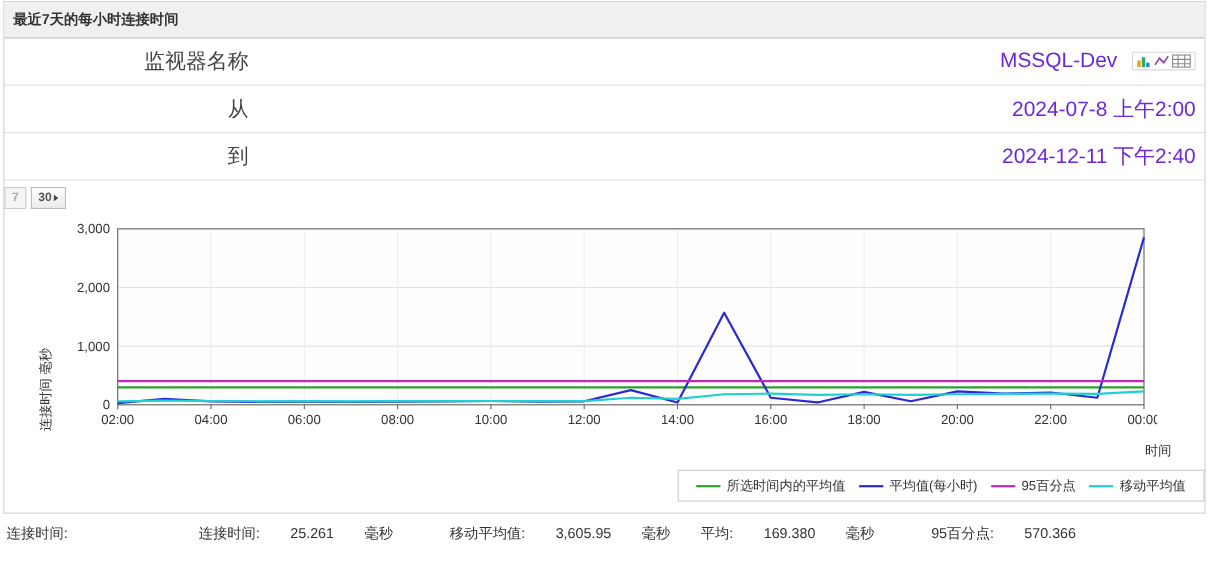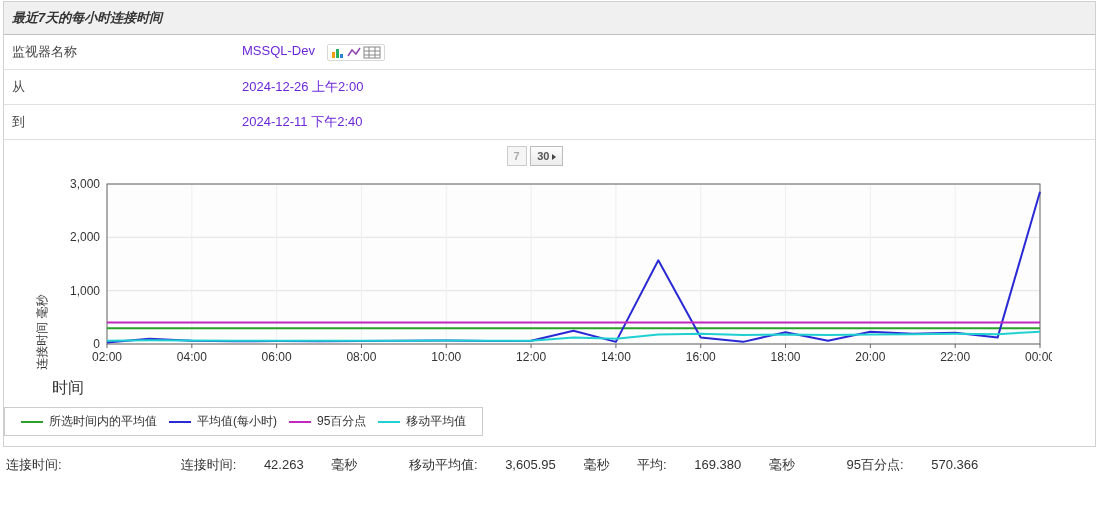--- a/index.html
+++ b/index.html
@@ -1,33 +1,33 @@
 <!DOCTYPE html>
 <html><head>
   <meta charset="utf-8">
   <style>
     * { margin:0; padding:0; box-sizing:border-box; }
     body { font-family:Arial,"Microsoft YaHei","微软雅黑",sans-serif; font-size:13px; color:#333; background:#fff; width:1099px; }
     .panel { border:1px solid #d0d0d0; background:#fff; margin:1px 3px; }
-    .panel-header { background:#f0f0f0; border-bottom:1px solid silver; padding:7px 8px; font-weight:bold; color:#333; font-size:13px;font-style:italic; }
+    .panel-header { background:#f0f0f0; border-bottom:1px solid silver; padding:7px 8px; font-weight:bold; color:#333; font-size:13px; }
     .info-table { width:100%; border-collapse:collapse; }
     .info-table tr { border-bottom:1px solid #e0e0e0; }
-    .info-table td { padding:8px 8px; font-size:13px; color:#555; vertical-align:middle; }
+    .info-table td { padding:8px 8px; font-size:19px; color:#555; vertical-align:middle;text-align:right; }
     .info-table td.label { width:230px; color:#444; }
     .info-table td.value { color:#6d28d9; }
     .icon-strip { display:inline-block; margin-left:8px; border:1px solid #d8d8d8; border-radius:2px; padding:1px 3px; background:#fff; vertical-align:middle; cursor:pointer; }
     .icon-strip svg { display:block; }
-    .range-buttons { text-align:center; padding:6px 30px 2px 0; }
+    .range-buttons { text-align:left; padding:6px 30px 2px 0; }
     .range-btn { display:inline-block; font-size:11px; font-weight:bold; border:1px solid #bbb; padding:3px 6px; cursor:pointer; background:linear-gradient(#fdfdfd,#ececec); color:#555; }
     .range-btn.seven { color:#aaa; background:#f5f5f5; border-color:#ccc; }
     .range-btn.thirty::after { content:""; display:inline-block; width:0; height:0; border-top:3px solid transparent; border-bottom:3px solid transparent; border-left:4px solid #444; margin-left:2px; vertical-align:middle; }
     .chart-wrap { padding:8px 30px 0 48px; position:relative; }
     .y-title { position:absolute; left:38px; top:50%; transform:translateX(-100%) rotate(-90deg); transform-origin:right center; font-size:12px; color:#333; white-space:nowrap; }
-    .x-title { text-align:left; font-size:16px; color:#333; padding:6px 0 4px; }
-    .legend-wrap { text-align:left; padding:4px 0 10px; }
+    .x-title { text-align:right; font-size:12px; color:#333; padding:6px 0 4px; }
+    .legend-wrap { text-align:right; padding:4px 0 10px; }
     .legend-box { display:inline-block; border:1px solid #ccc; padding:5px 10px; font-size:12px; color:#333; }
     .leg-item { display:inline-block; margin:0 6px; }
     .leg-sw { display:inline-block; width:22px; height:0; border-top:2px solid; margin-right:6px; vertical-align:middle; }
     .summary { padding:8px 3px; font-size:13px; color:#333; }
     .summary span { display:inline-block; margin-right:24px; }
     .sum-lbl { display:inline-block; width:150px; padding-left:3px; }
   </style>
 </head>
 <body>
 
@@ -50,21 +50,21 @@
             <line x1="33" y1="5" x2="49" y2="5" stroke="#888"></line>
                 <line x1="33" y1="9" x2="49" y2="9" stroke="#888"></line>
             <line x1="38" y1="1" x2="38" y2="12" stroke="#888"></line>
                 <line x1="44" y1="1" x2="44" y2="12" stroke="#888"></line>
           </svg>
         </span>
       </td>
     </tr>
     <tr>
       <td class="label">从</td>
-      <td class="value">2024-12-26 上午2:00</td>
+      <td class="value">2024-07-8 上午2:00</td>
     </tr>
     <tr>
       <td class="label">到</td>
       <td class="value">2024-12-11 下午2:40</td>
     </tr>
   </tbody>
     </table>
 
   <div class="range-buttons">
     <span class="range-btn seven">7</span>
@@ -128,16 +128,16 @@
     <div class="x-title">时间</div>
   </div>
 
   <div class="legend-wrap">
     <div class="legend-box" id="legend-box"><span class="leg-item"><span class="leg-sw" style="border-top-color: rgb(42, 161, 42);"></span><span>所选时间内的平均值</span></span><span class="leg-item"><span class="leg-sw" style="border-top-color: rgb(42, 42, 212);"></span><span>平均值(每小时)</span></span><span class="leg-item"><span class="leg-sw" style="border-top-color: rgb(192, 40, 192);"></span><span>95百分点</span></span><span class="leg-item"><span class="leg-sw" style="border-top-color: rgb(32, 208, 208);"></span><span>移动平均值</span></span></div>
   </div>
 </div>
 
 <div class="summary">
   <span class="sum-lbl">连接时间:</span>
-  <span><span>连接时间:</span>&nbsp;<span>42.263</span>&nbsp;<span>毫秒</span></span>
+  <span><span>连接时间:</span>&nbsp;<span>25.261</span>&nbsp;<span>毫秒</span></span>
   <span><span>移动平均值:</span>&nbsp;<span>3,605.95</span>&nbsp;<span>毫秒</span>&nbsp;<span>平均:</span>&nbsp;<span>169.380</span>&nbsp;<span>毫秒</span></span>
   <span><span>95百分点:</span>&nbsp;<span>570.366</span></span>
 </div>
 
 </body></html>

